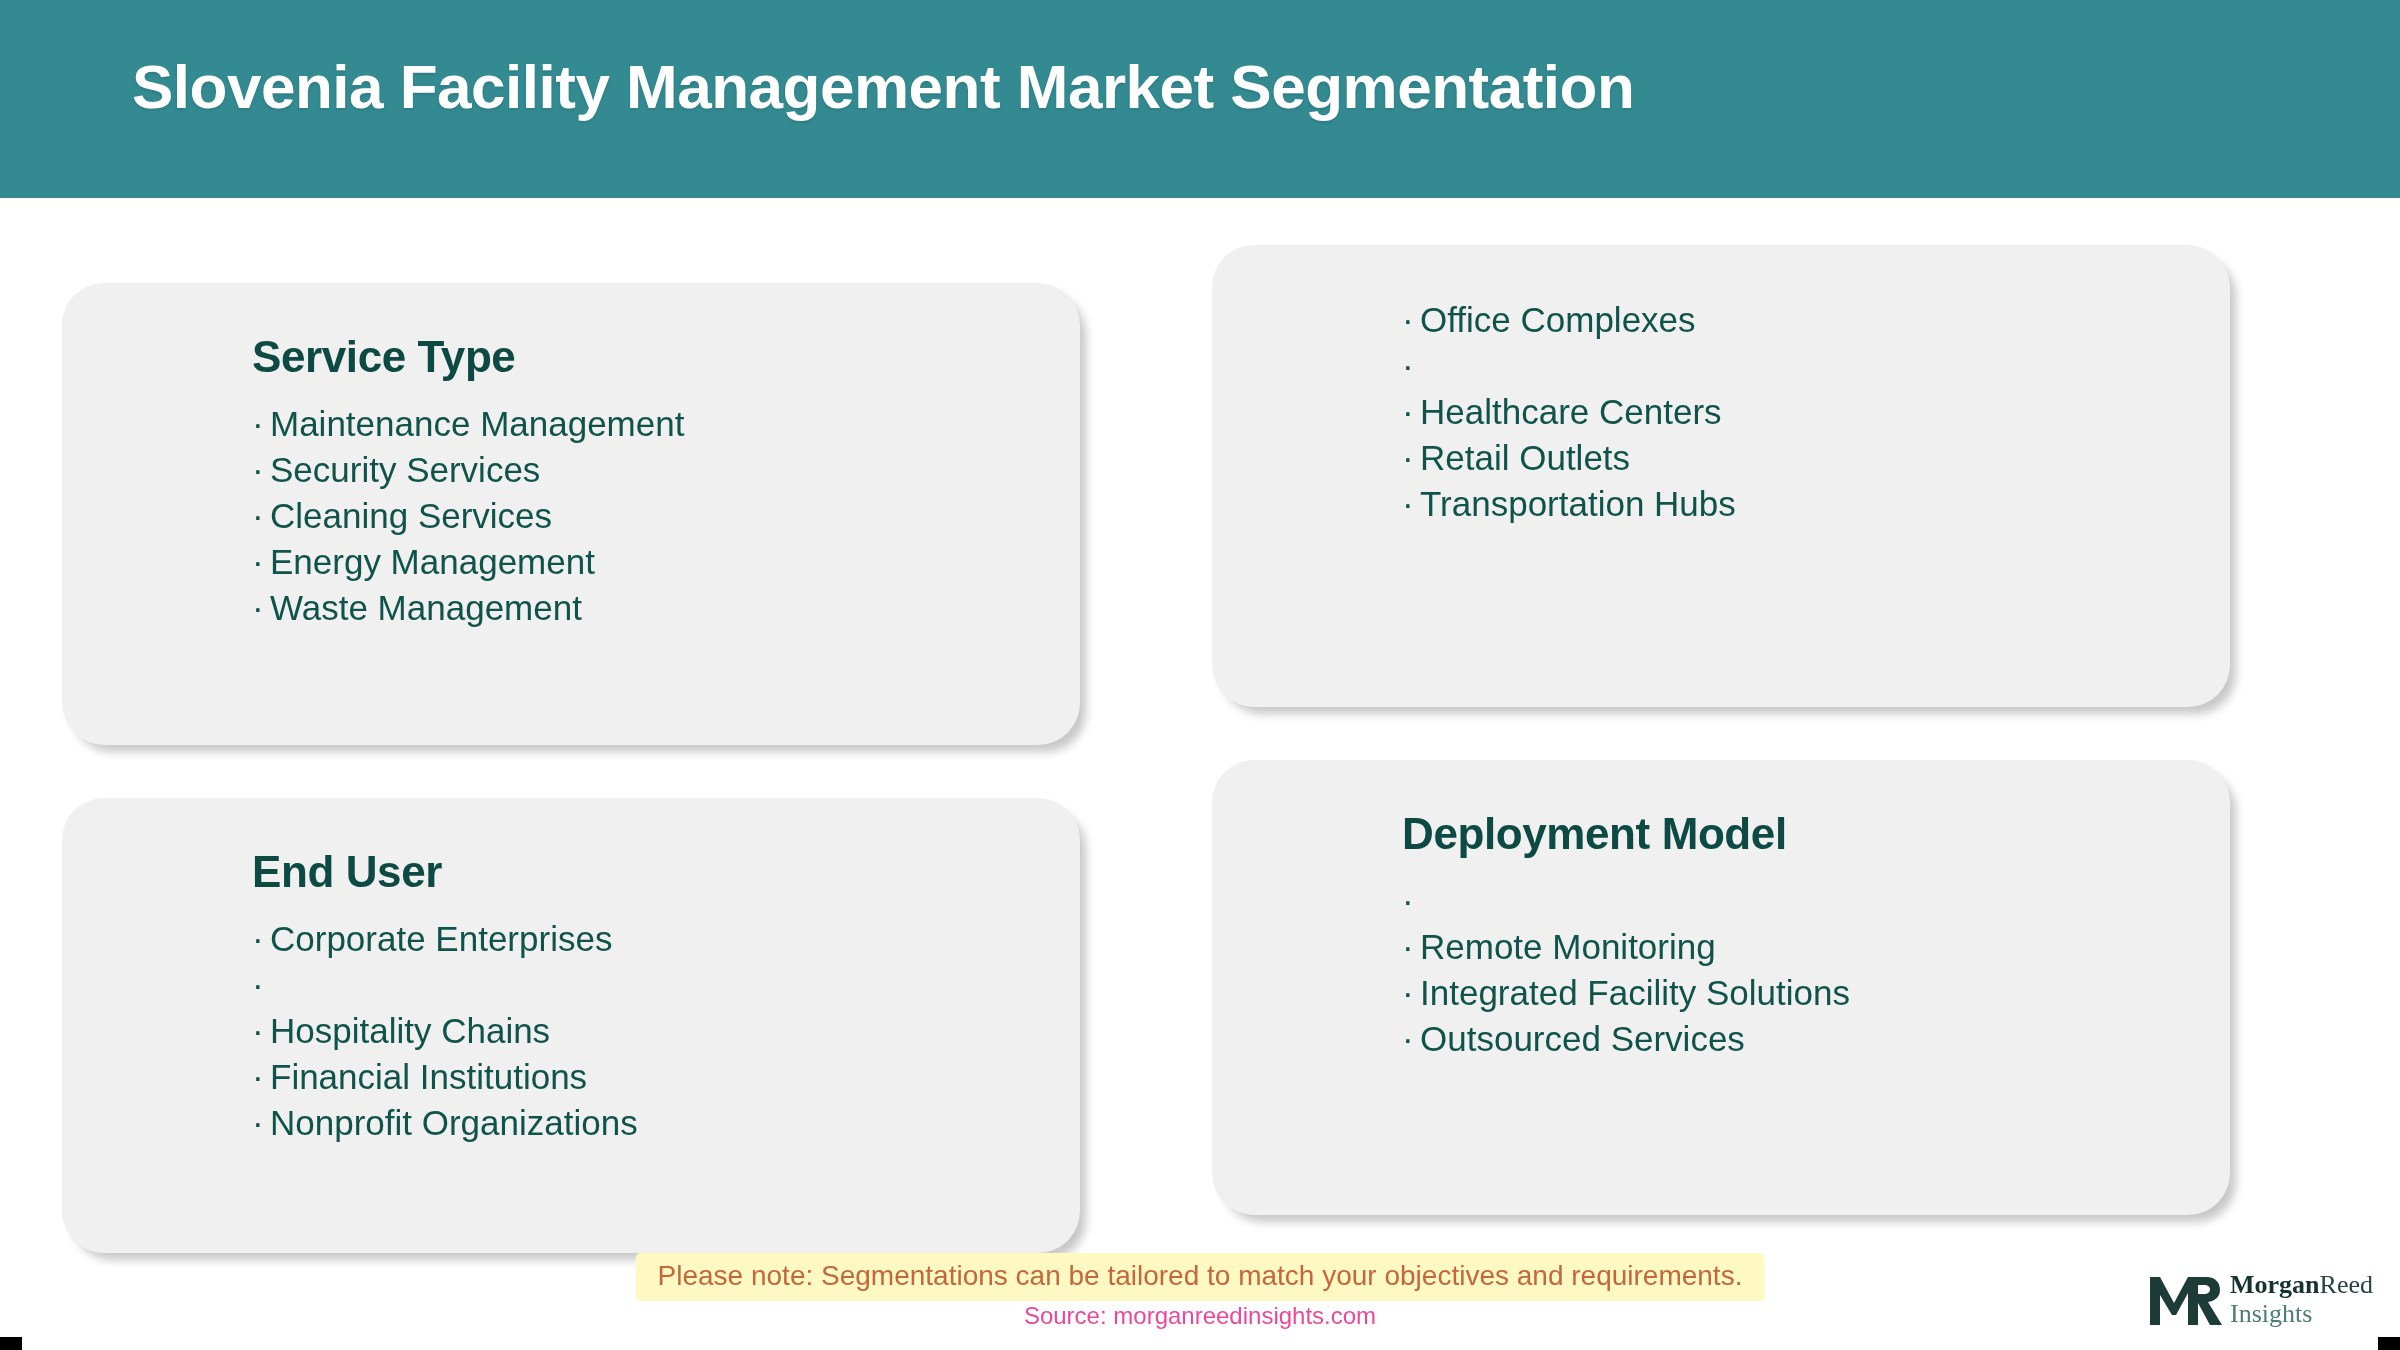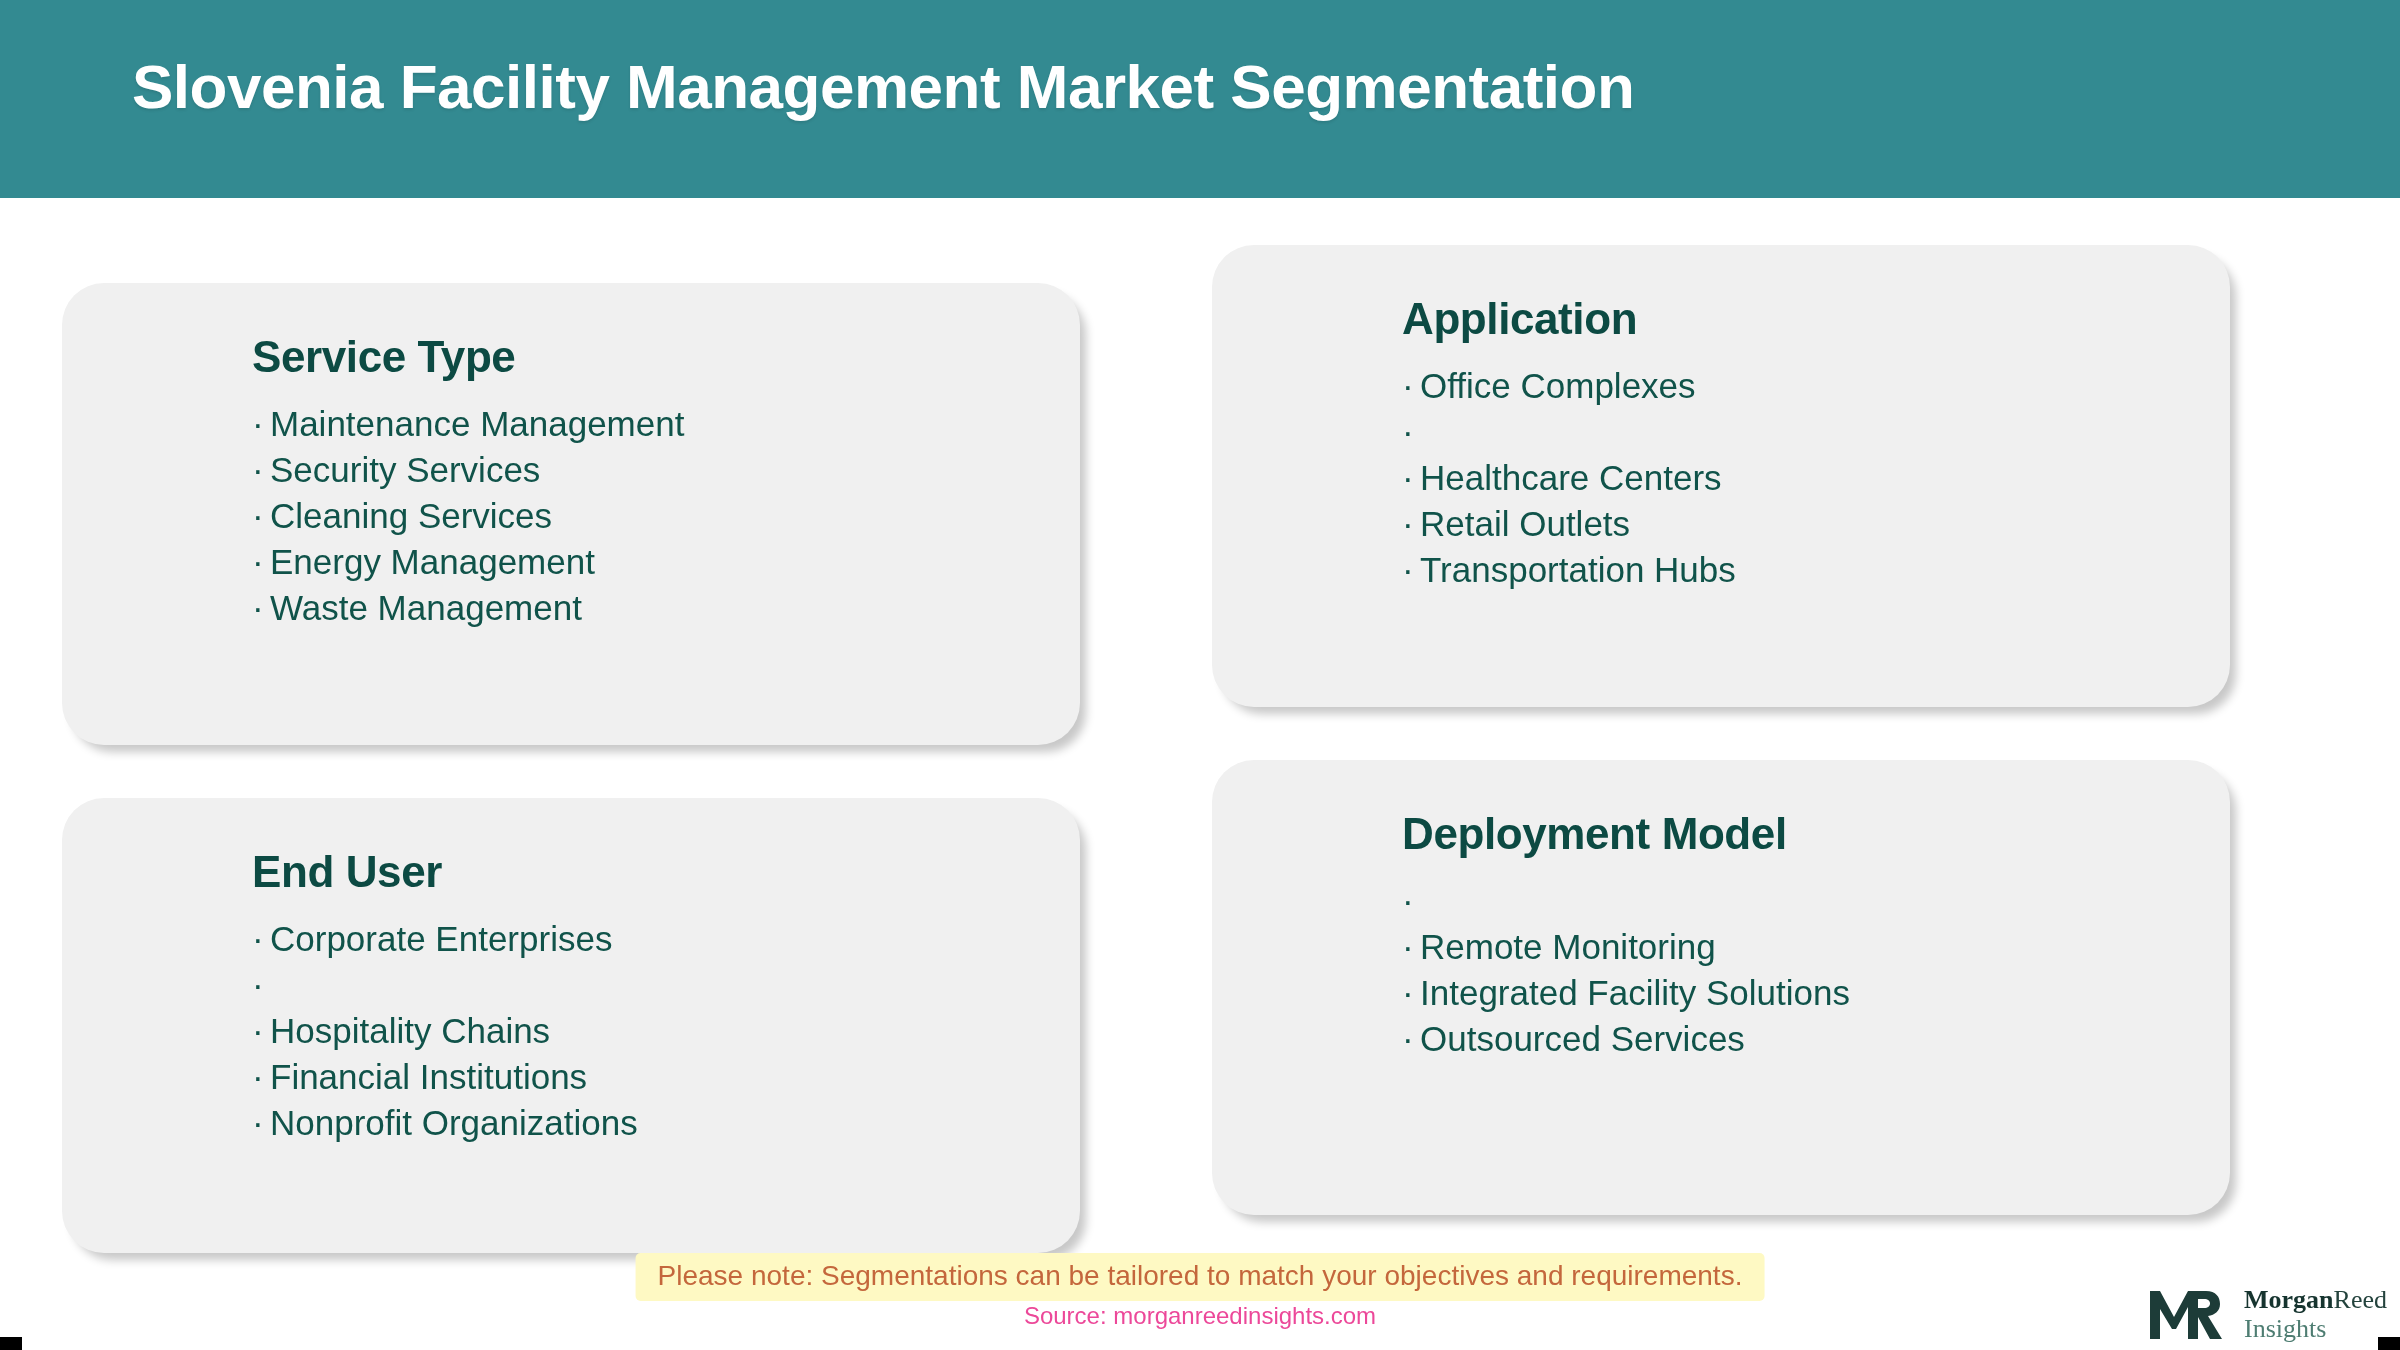--- a/index.html
+++ b/index.html
@@ -114,23 +114,22 @@
     font-size: 24px;
     white-space: nowrap;
   }
 
   
   #brand-logo {
     position: absolute;
     left: 2148px;
     top: 1272px;
     display: flex;
-    align-items: flex-start;
-    gap: 20px;
-    margin-top: 15px;
+    align-items: flex-end;
+    gap: 6px;
   }
   #logo-mark {
     width: 76px;
     height: 54px;
     flex: 0 0 76px;
   }
   #logo-wordmark {
     display: flex;
     flex-direction: column;
     line-height: 1.0;
@@ -179,21 +178,20 @@
           <span>Energy Management</span>
         </li>
       <li>
           <span class="bullet-dot">·</span>
           <span>Waste Management</span>
         </li>
     </ul>
   </div>
 
   <div class="seg-card row1 col2">
-    <h2 class="card-title">Application</h2>
     <ul class="card-list">
       <li>
           <span class="bullet-dot">·</span>
           <span>Office Complexes</span>
         </li>
       <li>
           <span class="bullet-dot">·</span>
         </li>
       <li>
           <span class="bullet-dot">·</span>

